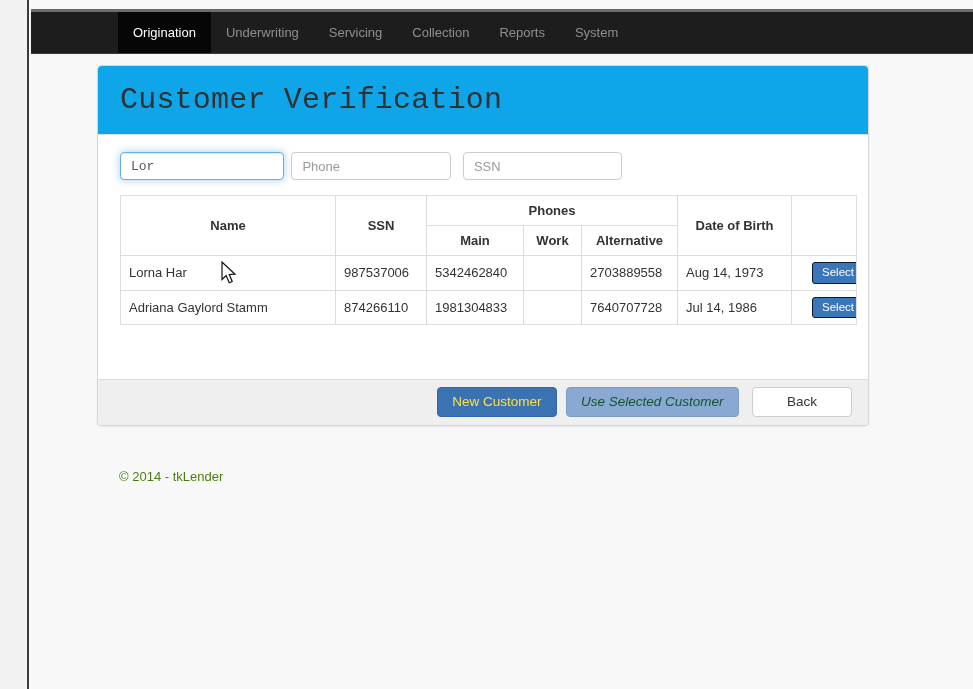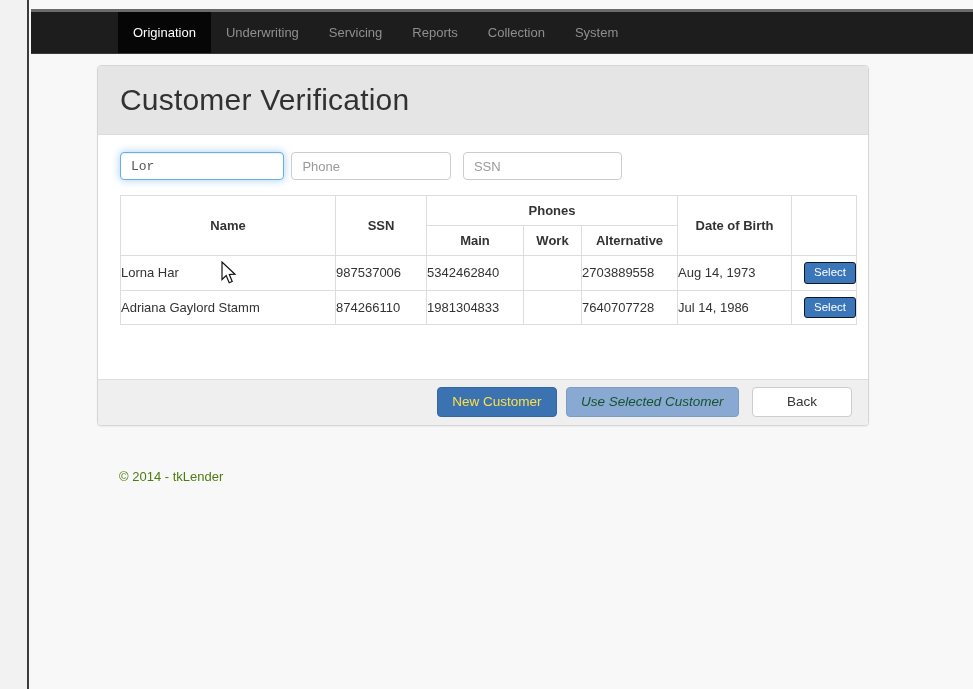--- a/index.html
+++ b/index.html
@@ -45,24 +45,25 @@
   
   .panel {
     margin: 11px 0 0 66px;
     width: 772px;
     background: #ffffff;
     border: 1px solid #d6d6d6;
     border-radius: 4px;
     box-shadow: 0 1px 2px rgba(0,0,0,.06);
   }
   .panel-heading {
-    background: #e5e5e5;
+    background: #0ea5e9;
     padding: 17px 22px;
     border-bottom: 1px solid #dcdcdc;
     border-radius: 4px 4px 0 0;
+    font-family: Liberation Mono, monospace;
   }
   .panel-heading h2 {
     margin: 0;
     font-size: 30px;
     font-weight: 500;
     color: #313131;
     letter-spacing: .2px;
   }
   .panel-body { padding: 17px 22px 54px 22px; background:#fff; }
 
@@ -92,21 +93,21 @@
   
   table.results {
     border-collapse: collapse;
     width: 736px;
     font-size: 13px;
     color: #333;
     table-layout: fixed;
   }
   .results th, .results td {
     border: 1px solid #ddd;
-    padding: 6px 0;
+    padding: 6px 8px;
     vertical-align: middle;
     overflow: hidden;
     white-space: nowrap;
   }
   .results th { text-align: center; font-weight: bold; height: 30px; }
   .results td { height: 32px; text-align: left; }
   .col-name { width: 215px; }
   .col-ssn { width: 91px; }
   .col-main { width: 97px; }
   .col-work { width: 58px; }
@@ -170,22 +171,22 @@
 <body>
 
 <div class="left-rail"></div>
 
 <div class="page">
 
   <div class="navbar">
     <div class="nav-item active">Origination</div>
     <div class="nav-item">Underwriting</div>
     <div class="nav-item">Servicing</div>
+    <div class="nav-item">Collection</div>
     <div class="nav-item">Reports</div>
-    <div class="nav-item">Collection</div>
     <div class="nav-item">System</div>
   </div>
 
   <div class="panel">
 
     <div class="panel-heading">
       <h2>Customer Verification</h2>
     </div>
 
     <div class="panel-body">

